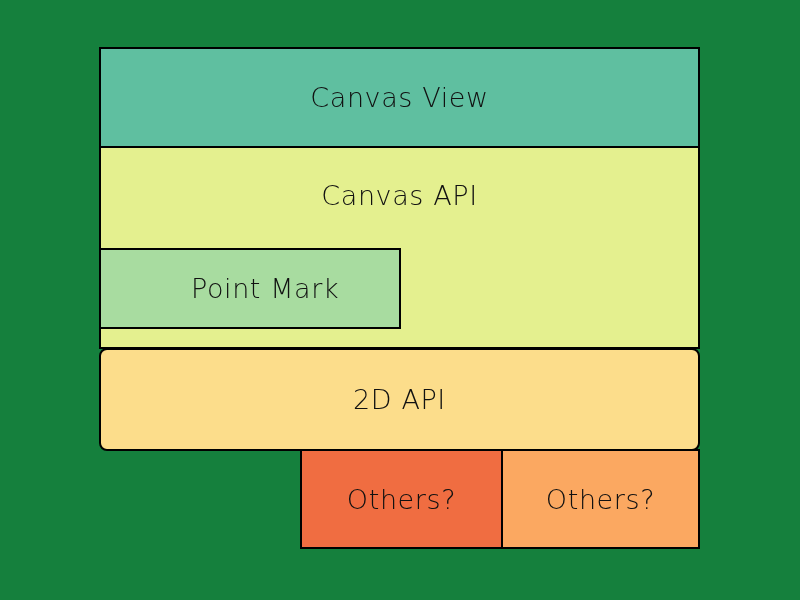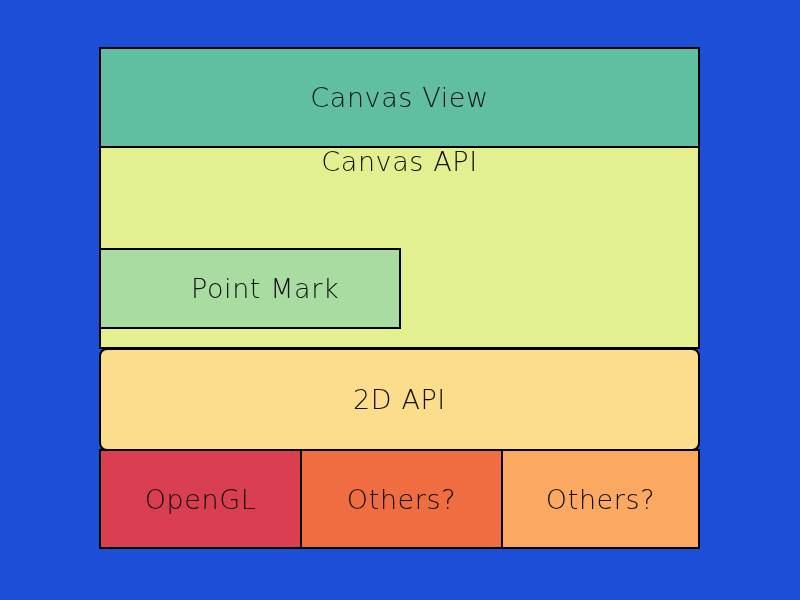--- a/index.html
+++ b/index.html
@@ -62,20 +62,21 @@
   
   #layer-canvas-api {
     left: 0px;
     top: 99px;
     width: 601px;
     height: 203px;
     align-items: flex-start;
     justify-content: center;
   }
   #layer-canvas-api .layer-label {
+    margin-top: 34px;
   }
 
   
   #layer-point-mark {
     left: 0px;
     top: 201px;
     width: 302px;
     height: 81px;
     justify-content: flex-start;
   }
@@ -108,43 +109,40 @@
   #layer-others-2 {
     left: 402px;
     top: 402px;
     width: 199px;
     height: 100px;
   }
 </style>
 </head>
 <body>
 
-<div id="canvas-root" style="background: #1d4ed8;">
+<div id="canvas-root" style="background: #15803d;">
 
   <div id="diagram">
 
     <div class="layer" id="layer-canvas-view" style="background: rgb(95, 191, 160); border-color: rgb(0, 0, 0);">
       <span class="layer-label">Canvas View</span>
     </div>
 
     <div class="layer" id="layer-canvas-api" style="background: rgb(228, 240, 143); border-color: rgb(0, 0, 0);">
       <span class="layer-label">Canvas API</span>
     </div>
 
     <div class="layer" id="layer-point-mark" style="background: rgb(168, 220, 160); border-color: rgb(0, 0, 0);">
       <span class="layer-label">Point Mark</span>
     </div>
 
     <div class="layer" id="layer-2d-api" style="background: rgb(252, 221, 139); border-color: rgb(0, 0, 0);">
       <span class="layer-label">2D API</span>
     </div>
 
-    <div class="layer" id="layer-opengl" style="background: rgb(217, 62, 81); border-color: rgb(0, 0, 0);">
-      <span class="layer-label">OpenGL</span>
-    </div>
 
     <div class="layer" id="layer-others-1" style="background: rgb(240, 109, 65); border-color: rgb(0, 0, 0);">
       <span class="layer-label">Others?</span>
     </div>
 
     <div class="layer" id="layer-others-2" style="background: rgb(251, 168, 97); border-color: rgb(0, 0, 0);">
       <span class="layer-label">Others?</span>
     </div>
 
   </div>

